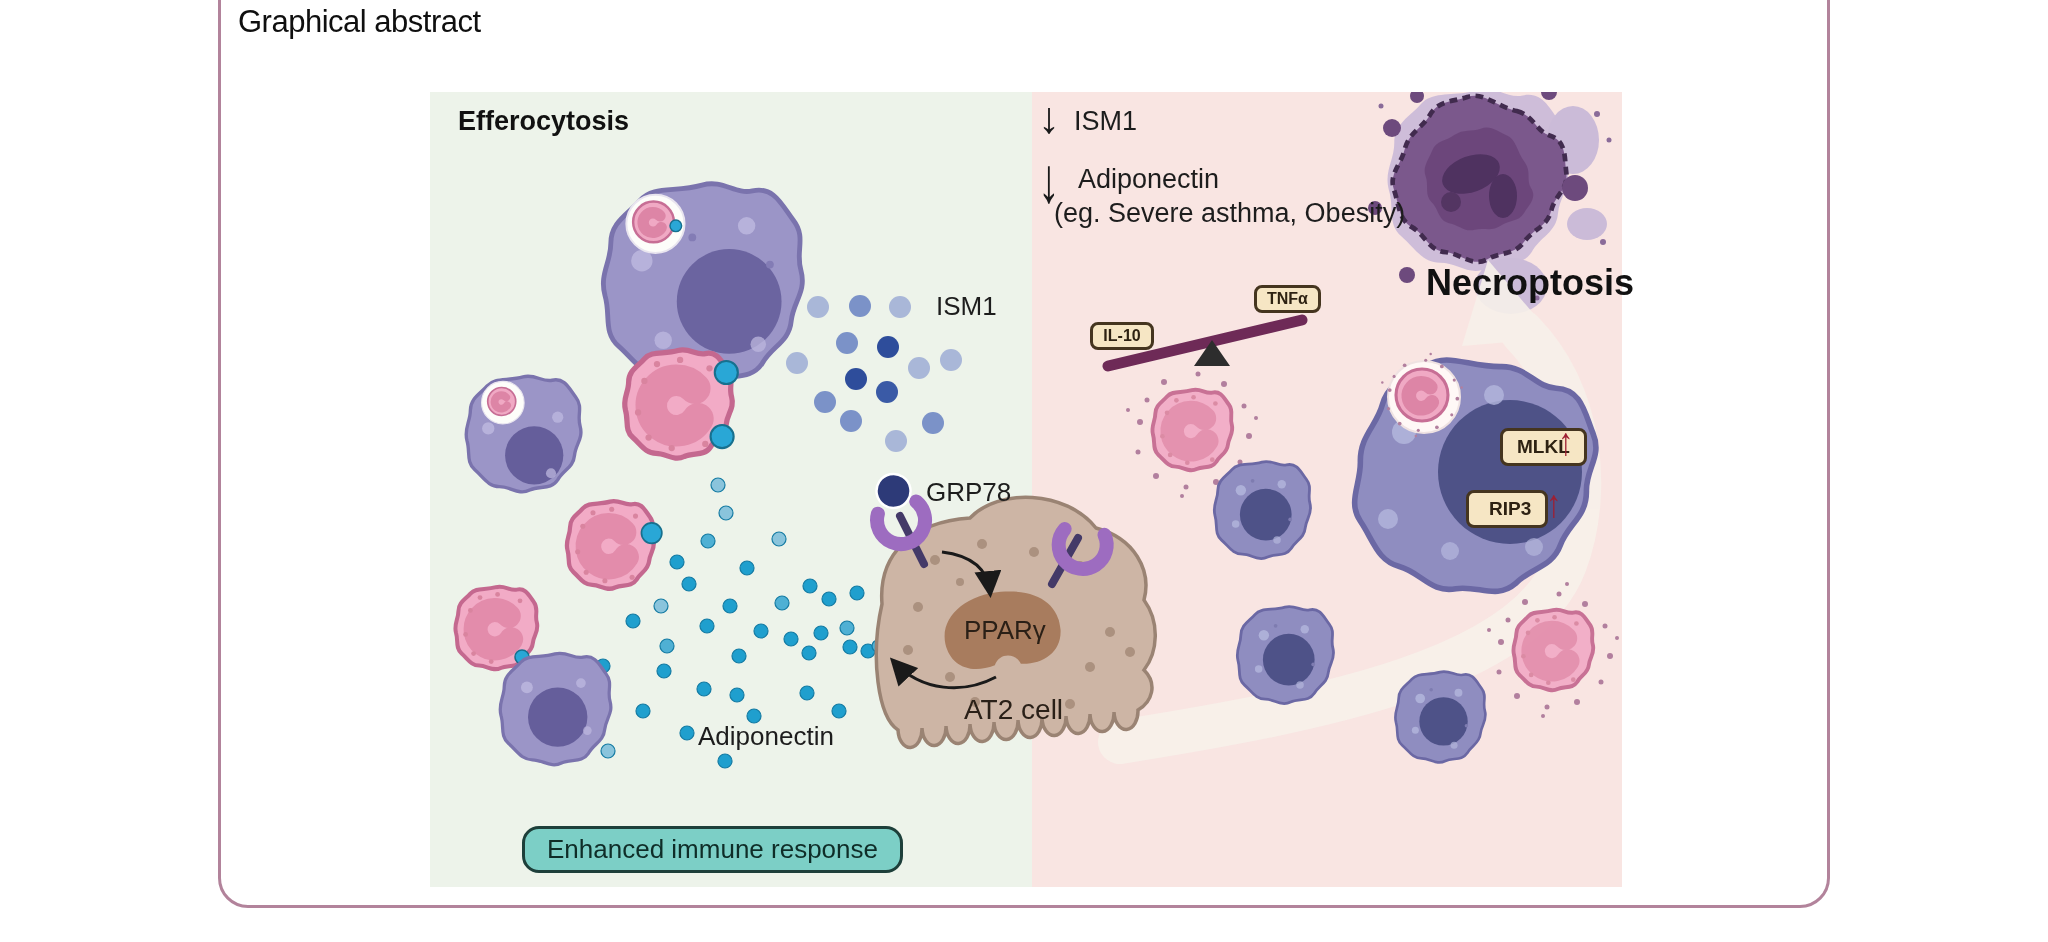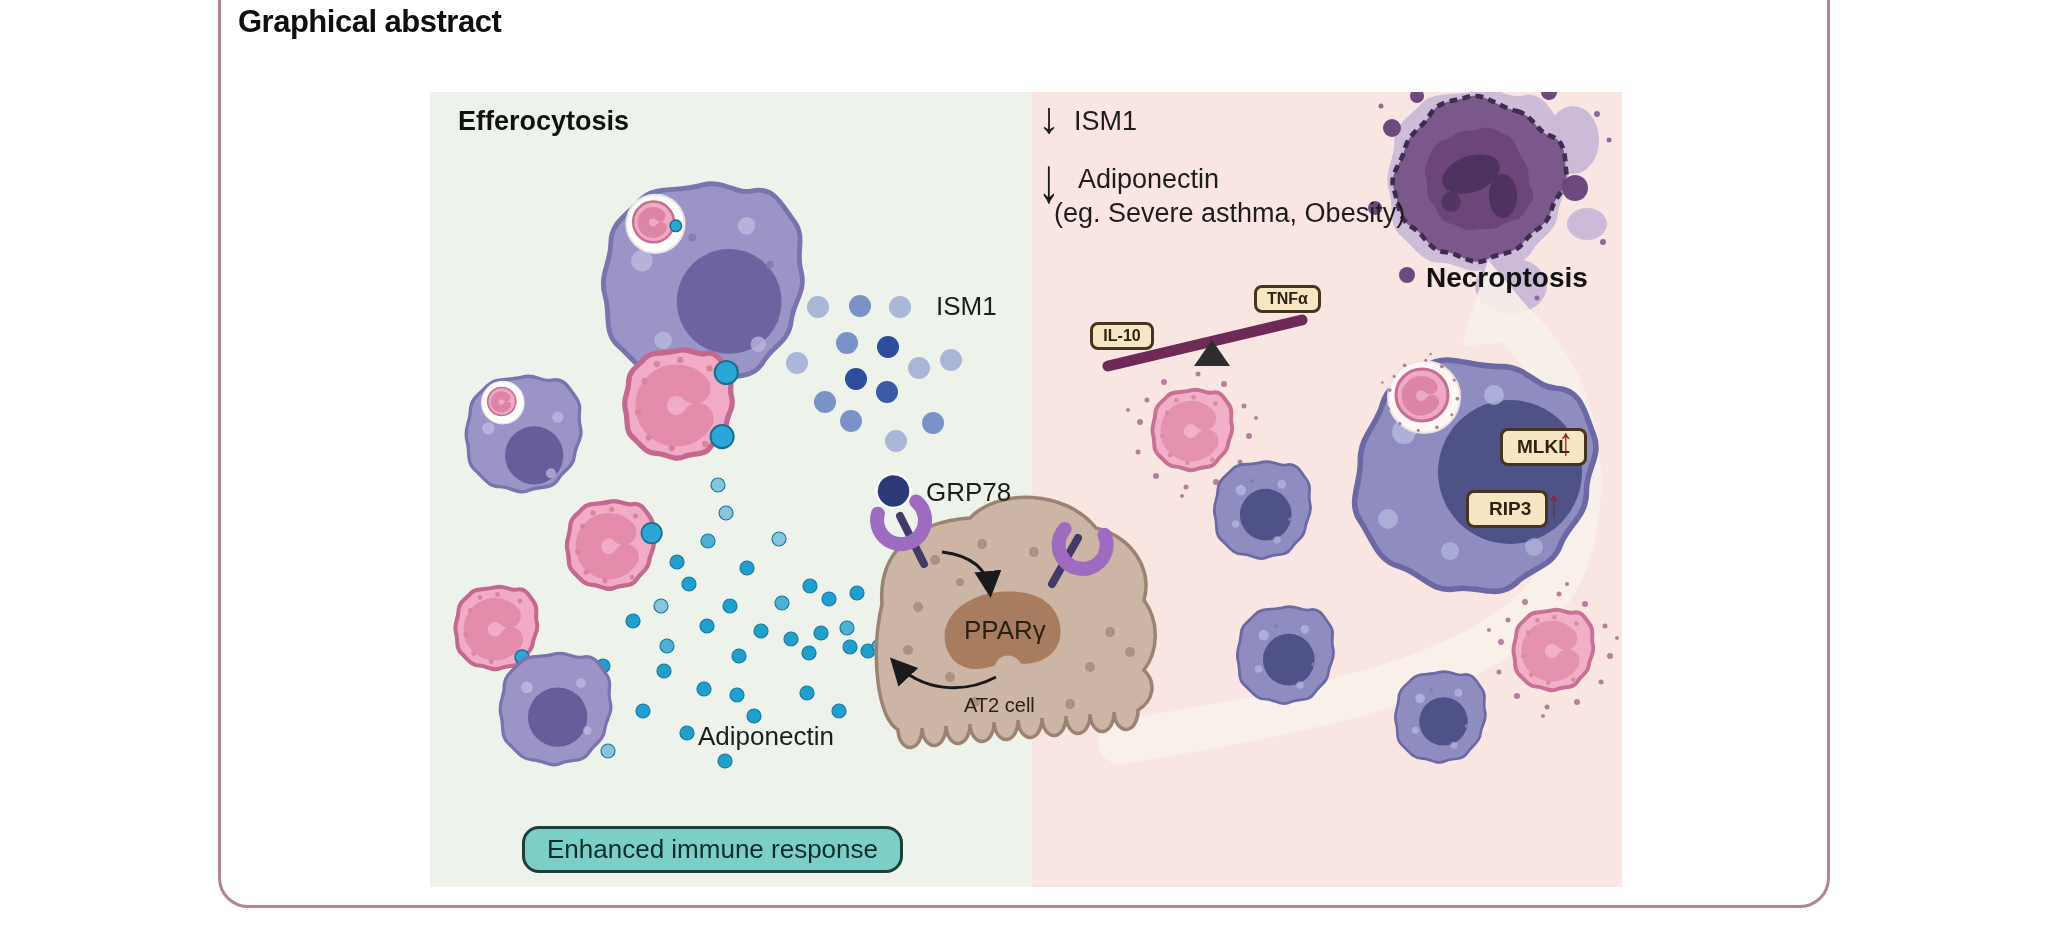--- a/index.html
+++ b/index.html
@@ -1,18 +1,18 @@
 <!DOCTYPE html>
 <html><head>
 <meta charset="utf-8">
 <style>
   html,body{margin:0;padding:0;background:#ffffff;font-family:"Liberation Sans",sans-serif;}
   .canvas{position:relative;width:2048px;height:942px;background:#ffffff;overflow:hidden;}
   .frame{position:absolute;left:218px;top:-40px;width:1612px;height:948px;border:3px solid #b2839b;border-radius:30px;box-sizing:border-box;}
-  .page-title{position:absolute;left:238px;top:4px;font-size:31px;font-weight:bold;color:#0f0f0f;letter-spacing:-0.5px;}
+  .page-title{position:absolute;left:238px;top:4px;font-size:31px;font-weight:normal;color:#0f0f0f;letter-spacing:-0.5px;}
   .fig{position:absolute;left:430px;top:92px;width:1192px;height:800px;}
   .panel-left{position:absolute;left:0;top:0;width:602px;height:795px;background:#edf3ea;}
   .panel-right{position:absolute;left:602px;top:0;width:590px;height:795px;background:#f9e5e2;}
   .figsvg{position:absolute;left:0;top:0;width:1192px;height:795px;}
   .lbl{position:absolute;color:#1d1d1d;font-size:26px;line-height:1.15;white-space:nowrap;}
   .lbl.bold{font-weight:bold;font-size:27px;color:#111;}
   .darr{position:absolute;font-size:44px;font-weight:bold;color:#1a1a1a;line-height:1;transform-origin:top center;}
   .darr.tall{transform:scaleY(1.45);}
   .uarr{position:absolute;font-size:31px;font-weight:bold;color:#9e2033;line-height:1;transform:scaleY(1.25);}
   .chip{position:absolute;background:#f6e6c4;border:3px solid #45351f;border-radius:8px;color:#2e2212;font-weight:bold;text-align:center;box-sizing:border-box;}
@@ -296,29 +296,29 @@
       <g>
         <line x1="678" y1="274" x2="872" y2="228" stroke="#6e2a57" stroke-width="11" stroke-linecap="round"></line>
         <polygon points="764,274 800,274 782,248" fill="#2d2d2d"></polygon>
       </g>
     </svg>
 
     <div class="lbl bold" style="left:28px;top:14px;">Efferocytosis</div>
     <div class="lbl" style="left:506px;top:200px;">ISM1</div>
     <div class="lbl" style="left:496px;top:386px;">GRP78</div>
     <div class="lbl" style="left:534px;top:524px;color:#2a1f16;">PPARγ</div>
-    <div class="lbl" style="left:534px;top:602px;font-size:20px;color:#2a2018;">AT2 cell</div>
+    <div class="lbl" style="left:534px;top:602px;font-size:28px;color:#2a2018;">AT2 cell</div>
     <div class="lbl" style="left:268px;top:630px;">Adiponectin</div>
 
     <div class="darr" style="left:608px;top:4px;">↓</div>
     <div class="lbl" style="left:644px;top:14px;font-size:27px;">ISM1</div>
     <div class="darr tall" style="left:608px;top:56px;">↓</div>
     <div class="lbl" style="left:648px;top:72px;font-size:27px;">Adiponectin</div>
     <div class="lbl" style="left:624px;top:106px;font-size:27px;">(eg. Severe asthma, Obesity)</div>
-    <div class="lbl bold" style="left:996px;top:170px;font-size:28px;">Necroptosis</div>
+    <div class="lbl bold" style="left:996px;top:170px;font-size:36px;">Necroptosis</div>
 
     <div class="chip small" style="left:660px;top:230px;min-width:64px;">IL-10</div>
     <div class="chip small" style="left:824px;top:193px;min-width:64px;">TNFα</div>
 
     <div class="chip big" style="left:1046px;top:336px;min-width:76px;margin-left:24px;">MLKL</div>
     <div class="uarr" style="left:1128px;top:334px;">↑</div>
     <div class="chip big" style="left:1036px;top:398px;min-width:72px;padding-left:20px;">RIP3</div>
     <div class="uarr" style="left:1116px;top:396px;">↑</div>
 
     <div class="badge teal" style="left:92px;top:734px;">Enhanced immune response</div>

